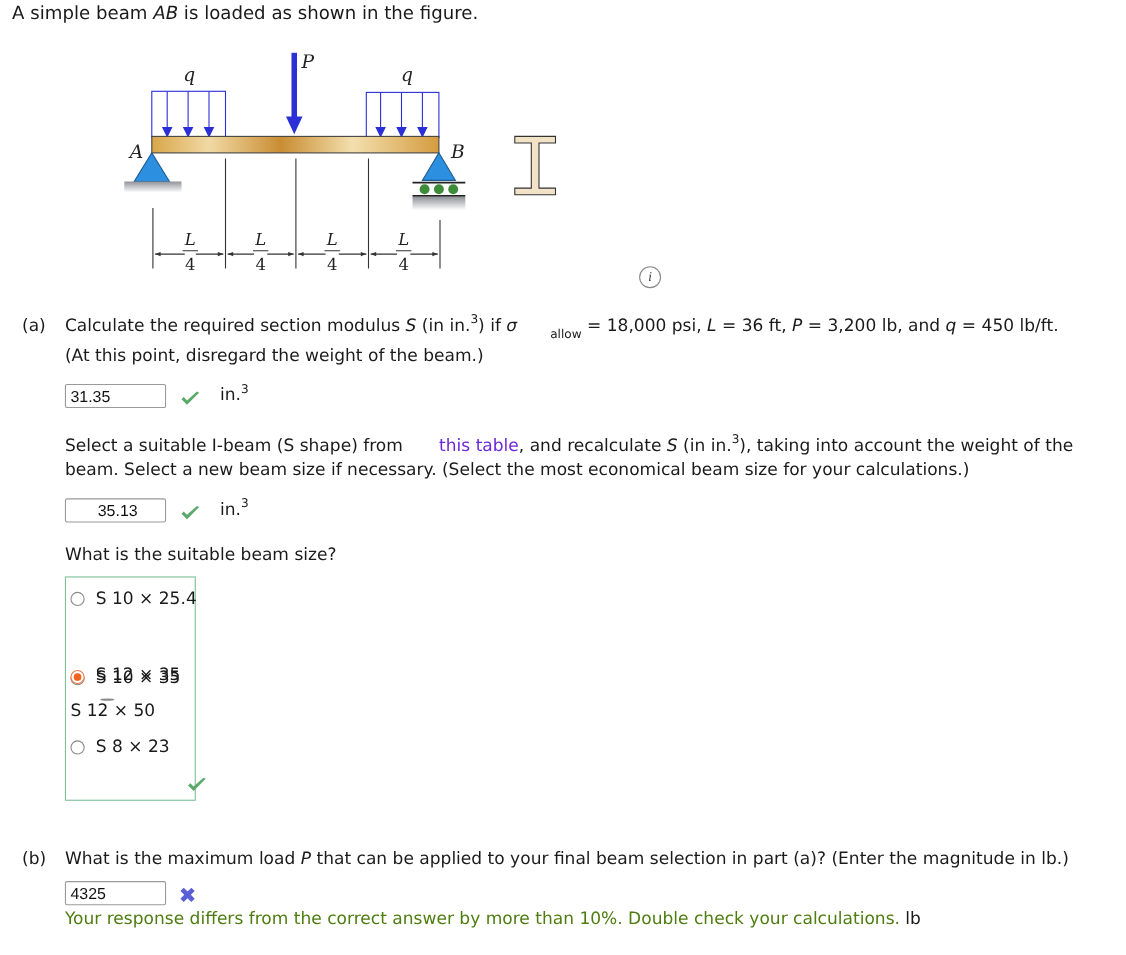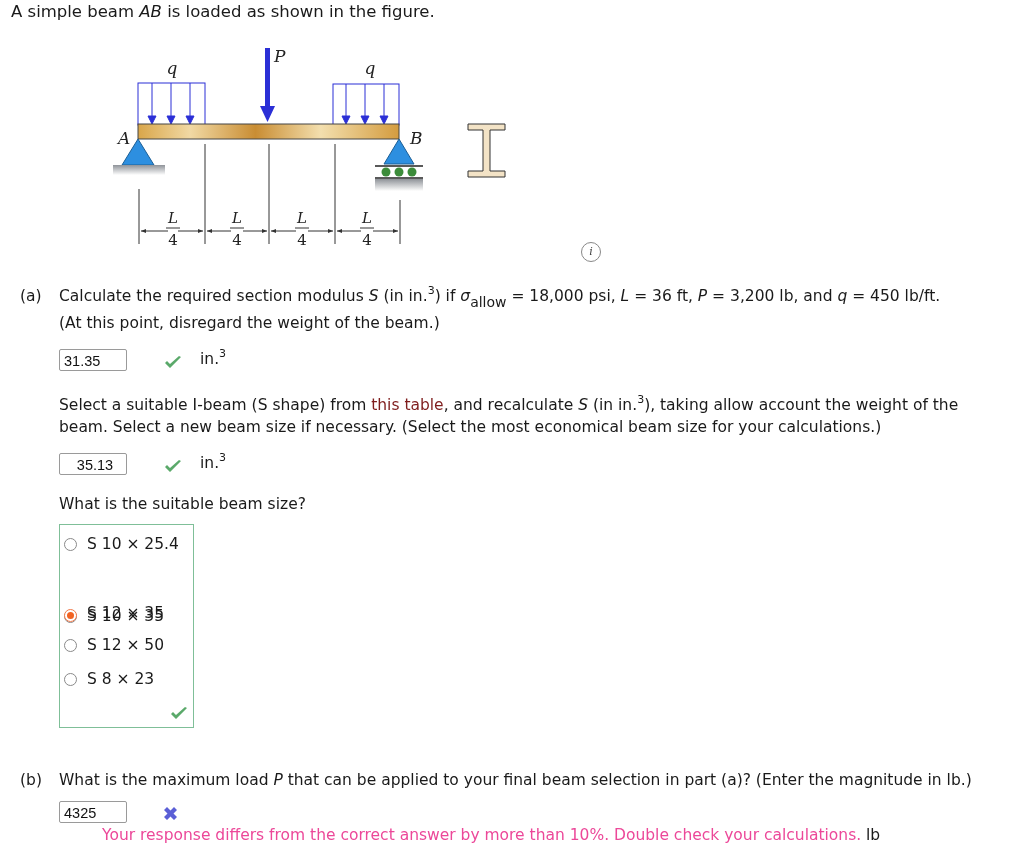--- a/index.html
+++ b/index.html
@@ -13,44 +13,44 @@
   i.it { }
   .figure { left: 108px; top: 42px; width: 420px; height: 220px; }
   .info-icon {
     left: 581px; top: 242px; width: 18px; height: 18px; border: 1px solid #888;
     border-radius: 50%; font-family: "DejaVu Serif", serif; font-style: italic;
     font-size: 11px; text-align: center; line-height: 18px; color: #444; cursor: pointer;
   }
   .part-label { left: 20px; white-space: nowrap; }
   .line { white-space: nowrap; }
   sup { font-size: 11px; vertical-align: 7px; line-height: 0; }
-  sub { font-size: 14px; vertical-align: -6px; line-height: 0; }
+  sub { font-size: 11px; vertical-align: -6px; line-height: 0; margin-left: 30px; }
   .answer-box {
-    width: 68px; height: 22px; border: 1px solid #9a9a9a; border-radius: 2px;
+    width: 92px; height: 22px; border: 1px solid #9a9a9a; border-radius: 2px;
     background: #fff; font-family: "Liberation Sans", sans-serif; font-size: 14.5px;
     padding: 0 0 0 4px; box-sizing: border-box; line-height: 22px; color: #111;
   }
   .check { width: 18px; height: 14px; }
   .unit { white-space: nowrap; }
-  .link { color: #7f1d1d; cursor: pointer; }
+  .link { color: #6d28d9; cursor: pointer; margin-left: 28px; }
   .choices {
-    left: 59px; top: 524px; width: 135px; height: 204px; border: 1px solid #7fbf98;
+    left: 59px; top: 524px; width: 119px; height: 204px; border: 1px solid #7fbf98;
     box-sizing: border-box;
   }
   .choice { position: absolute; left: 4px; height: 20px; display: flex; align-items: center; white-space: nowrap; cursor: pointer; }
   .radio {
     width: 13px; height: 13px; border-radius: 50%; border: 1px solid #8a8a8a;
     background: #fff; box-sizing: border-box; margin-right: 10px; position: relative;
   }
   .radio.selected { border: 1.5px solid #f07a4c; }
   .radio.selected::after {
     content: ""; position: absolute; left: 2px; top: 2px; width: 7px; height: 7px;
     border-radius: 50%; background: #f26322;
   }
-  .feedback { color: #ec4899; white-space: nowrap; margin-left: 43px; }
+  .feedback { color: #4d7c0f; white-space: nowrap; }
 </style>
 </head>
 <body>
 
 <div class="abs intro">
   <span>A simple beam </span><i class="it">AB</i><span> is loaded as shown in the figure.</span>
 </div>
 
 <div class="abs figure">
   <svg width="420" height="220" viewBox="0 0 420 220">
@@ -163,21 +163,21 @@
 </div>
 <div class="abs line" style="left:59px; top:314px;">(At this point, disregard the weight of the beam.)</div>
 
 <div class="abs answer-box" style="left:59px; top:349px;">31.35</div>
 <svg class="abs check" style="left:164px; top:355px;" viewBox="0 0 18 14">
     <path d="M1,8 L6,13 L17,2 L15,1 L6,9 L3,6 Z" fill="#5aa96a"></path>
   </svg>
 <div class="abs unit" style="left:200px; top:350px;"><span>in.</span><sup>3</sup></div>
 
 <div class="abs line" style="left:59px; top:396px;">
-  <span>Select a suitable I-beam (S shape) from </span><span class="link">this table</span><span>, and recalculate </span><i>S</i><span> (in in.</span><sup>3</sup><span>), taking allow account the weight of the</span>
+  <span>Select a suitable I-beam (S shape) from </span><span class="link">this table</span><span>, and recalculate </span><i>S</i><span> (in in.</span><sup>3</sup><span>), taking into account the weight of the</span>
 </div>
 <div class="abs line" style="left:59px; top:418px;">beam. Select a new beam size if necessary. (Select the most economical beam size for your calculations.)</div>
 
 <div class="abs answer-box" style="left:59px; top:453px;text-align:center;">35.13</div>
 <svg class="abs check" style="left:164px; top:459px;" viewBox="0 0 18 14">
     <path d="M1,8 L6,13 L17,2 L15,1 L6,9 L3,6 Z" fill="#5aa96a"></path>
   </svg>
 <div class="abs unit" style="left:200px; top:454px;"><span>in.</span><sup>3</sup></div>
 
 <div class="abs line" style="left:59px; top:495px;">What is the suitable beam size?</div>
@@ -188,21 +188,21 @@
       <span>S 10 × 25.4</span>
   </div>
   <div class="choice" style="top:43px;margin-top:38px;">
     <span class="radio"></span>
       <span>S 10 × 35</span>
   </div>
   <div class="choice" style="top:77px;align-items:flex-end;">
     <span class="radio selected"></span>
       <span>S 12 × 35</span>
   </div>
-  <div class="choice" style="top:110px;">
+  <div class="choice" style="top:110px;flex-direction:column;">
     <span class="radio"></span>
       <span>S 12 × 50</span>
   </div>
   <div class="choice" style="top:144px;justify-content:center;">
     <span class="radio"></span>
       <span>S 8 × 23</span>
   </div>
   <svg class="abs check" style="left:110px; top:181px;" viewBox="0 0 18 14">
       <path d="M1,8 L6,13 L17,2 L15,1 L6,9 L3,6 Z" fill="#5aa96a"></path>
     </svg>

